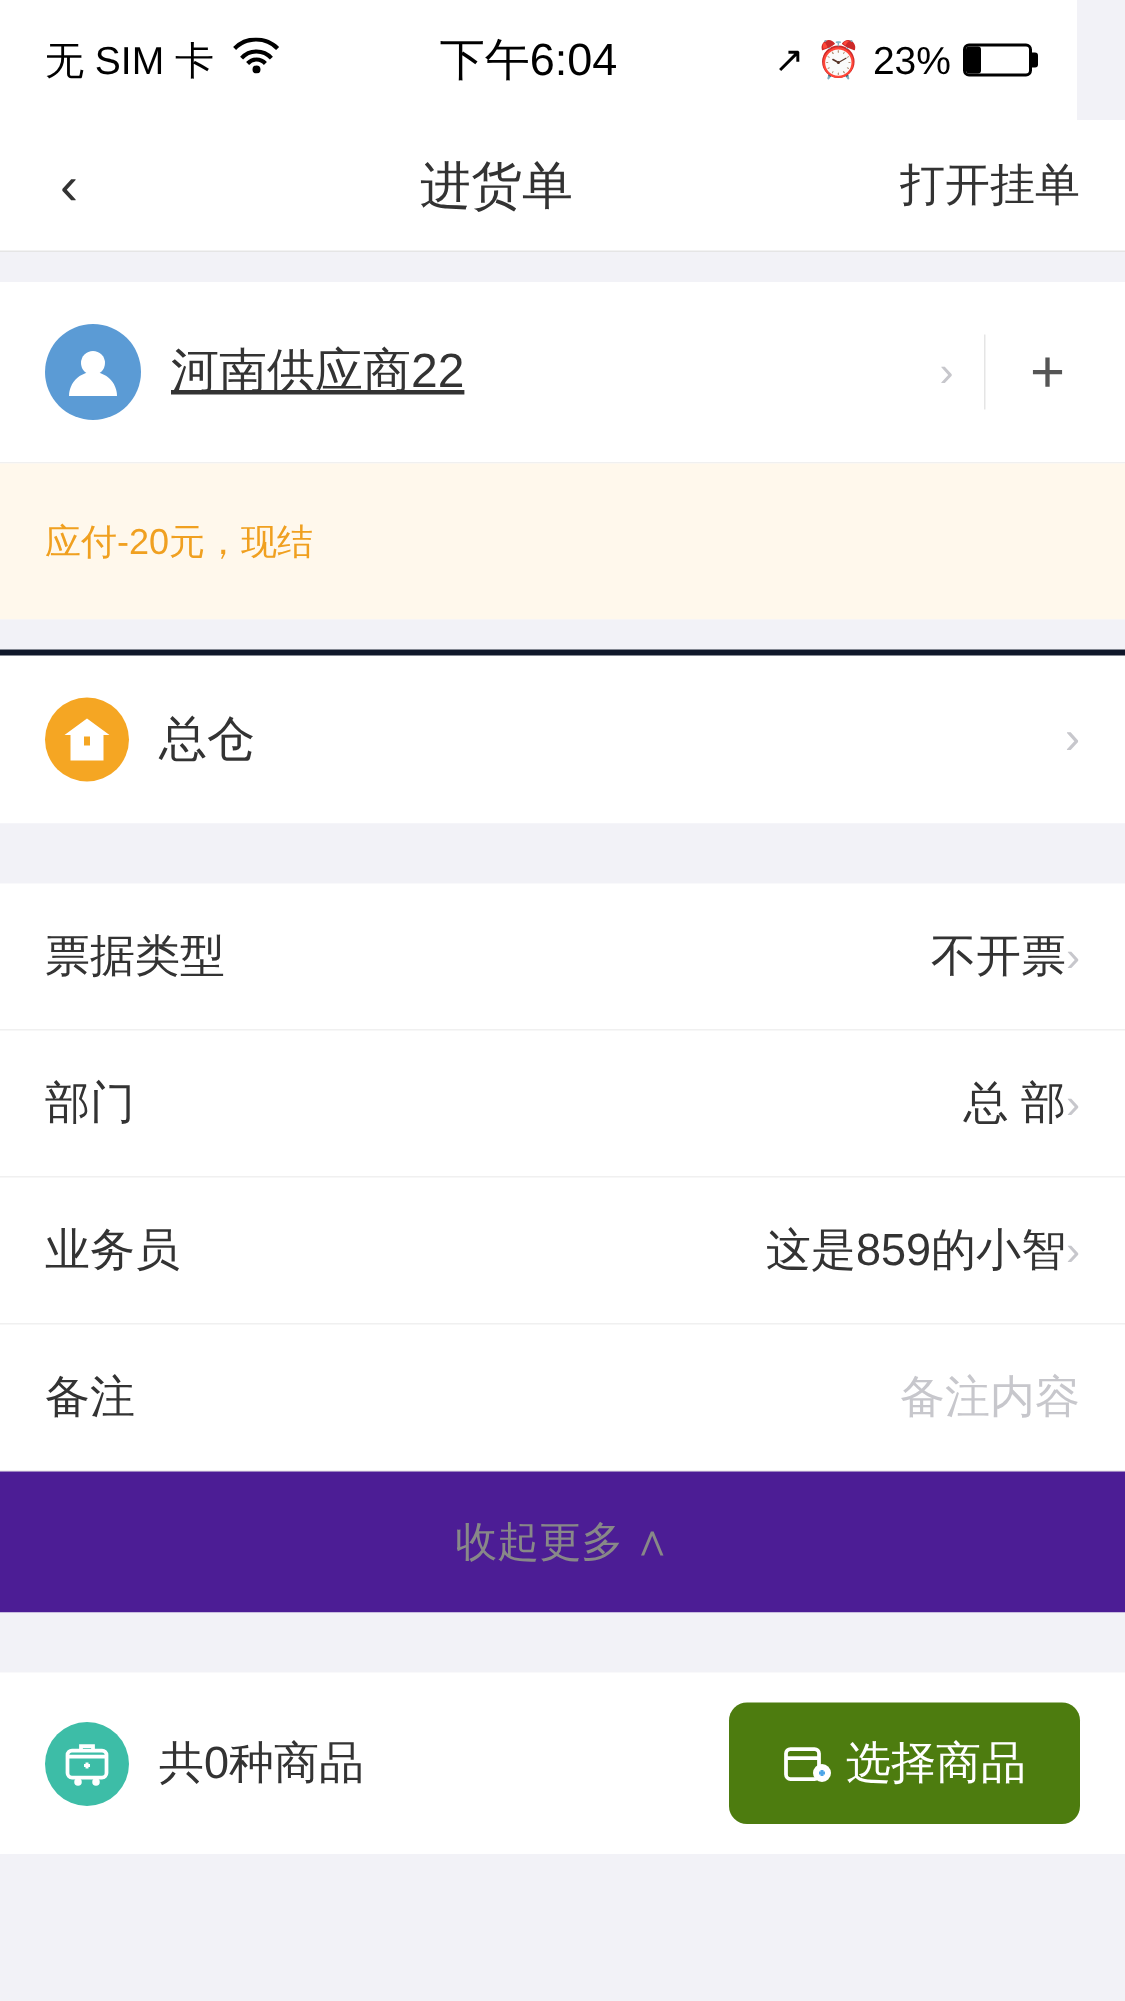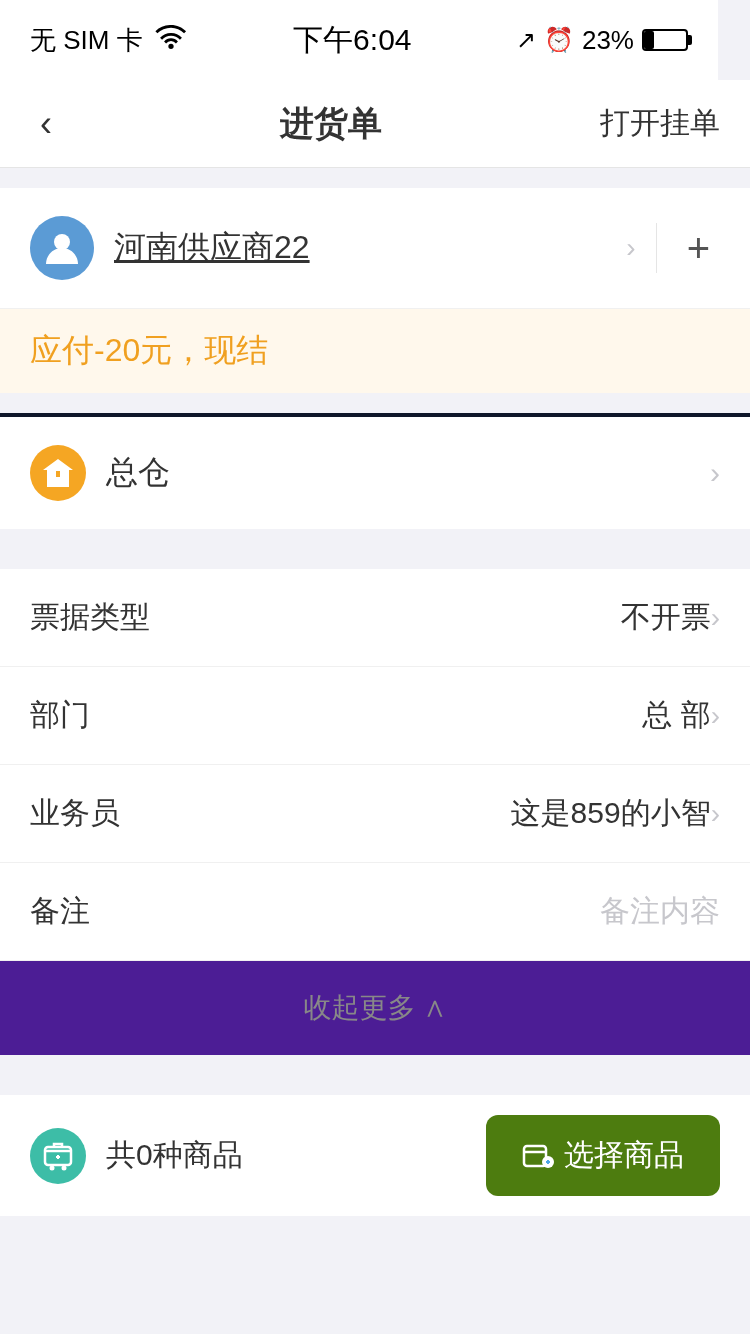--- a/index.html
+++ b/index.html
@@ -79,21 +79,21 @@
       border-bottom: 1px solid #e5e5e5;
     }
     .nav-back {
       font-size: 36px;
       color: #333;
       cursor: pointer;
       padding: 10px;
     }
     .nav-title {
       font-size: 34px;
-      font-weight: 700;
+      font-weight: 400;
       color: #333;
     }
     .nav-action {
       font-size: 30px;
       color: #333;
       cursor: pointer;
     }
 
     
     .section-gap {
@@ -150,22 +150,22 @@
     .supplier-add {
       font-size: 40px;
       color: #555;
       cursor: pointer;
       padding: 0 10px;
     }
 
     
     .notice-bar {
       background: #fff8ec;
-      padding: 20px 30px;
-      font-size: 32px;
+      padding: 36px 30px;
+      font-size: 24px;
       color: #f0a020;
     }
 
     
     .warehouse-row {
       display: flex;
       align-items: center;
       padding: 28px 30px;
       background: #fff;
       border-top: 4px solid #0f172a;

